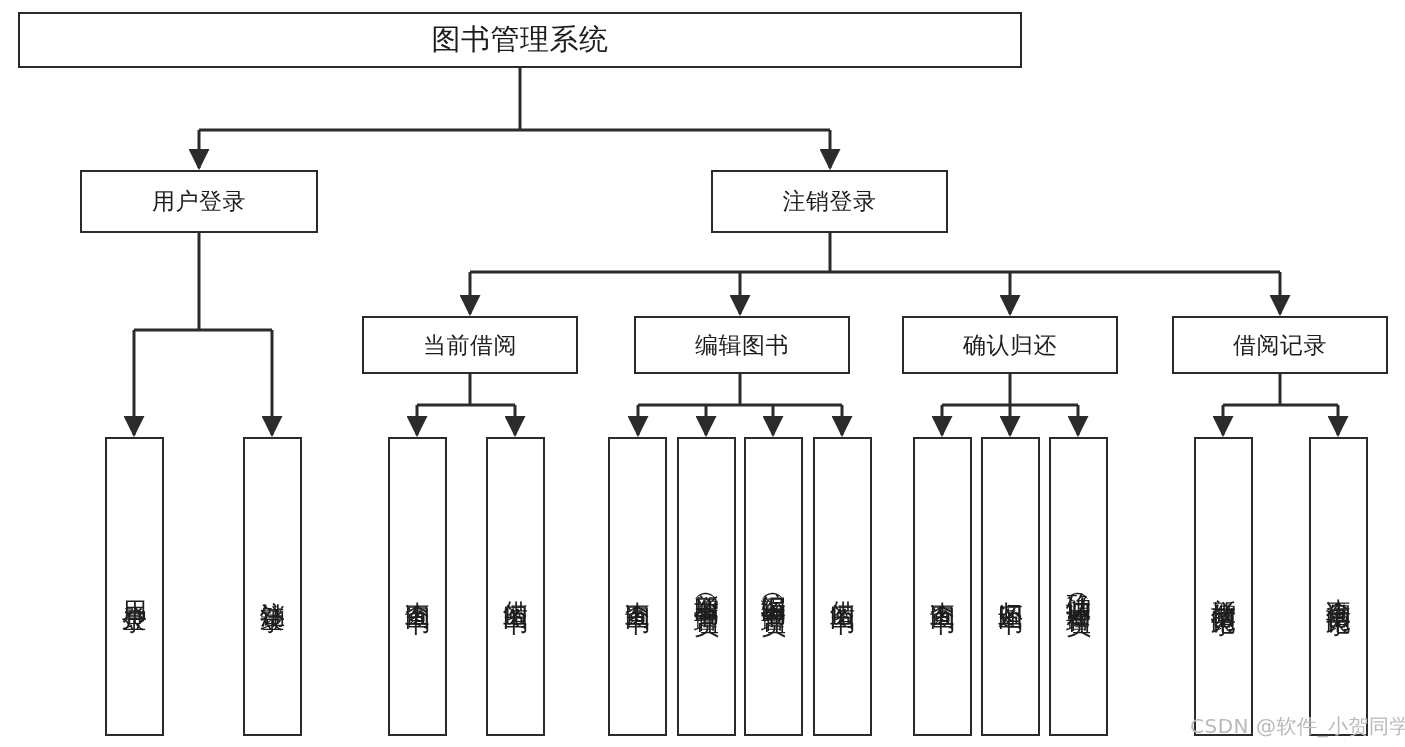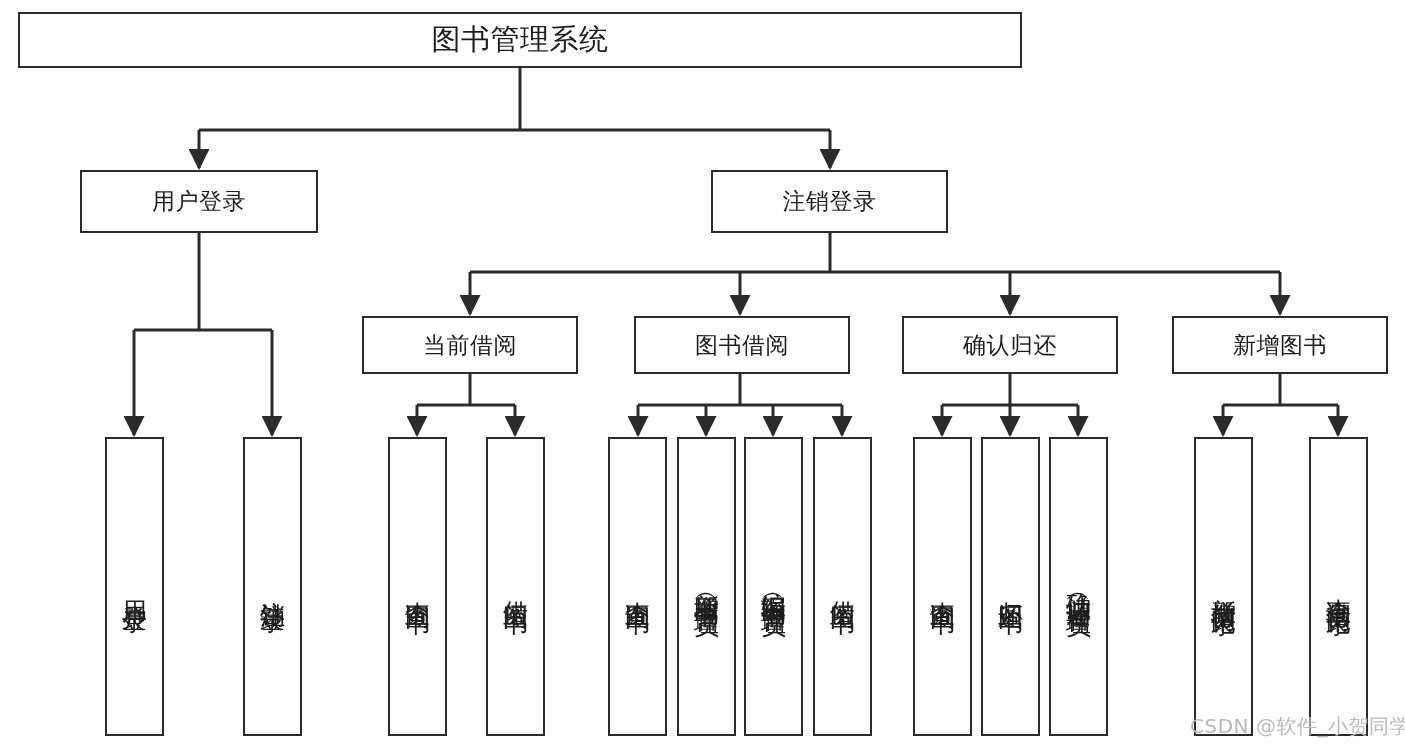--- a/index.html
+++ b/index.html
@@ -139,27 +139,27 @@
     <span class="label">用户登录</span>
   </div>
   <div class="node horiz" style="left:711px; top:170px; width:237px; height:63px;">
     <span class="label">注销登录</span>
   </div>
 
   <div class="node horiz" style="left:362px; top:316px; width:216px; height:58px;">
     <span class="label">当前借阅</span>
   </div>
   <div class="node horiz" style="left:634px; top:316px; width:216px; height:58px;">
-    <span class="label">图书借阅</span>
+    <span class="label">编辑图书</span>
   </div>
   <div class="node horiz" style="left:902px; top:316px; width:216px; height:58px;">
     <span class="label">确认归还</span>
   </div>
   <div class="node horiz" style="left:1172px; top:316px; width:216px; height:58px;">
-    <span class="label">新增图书</span>
+    <span class="label">借阅记录</span>
   </div>
 
   <div class="node vert" style="left:105px; top:437px; width:59px; height:299px;">
     <span class="label">用户登录</span>
   </div>
   <div class="node vert" style="left:243px; top:437px; width:59px; height:299px;">
     <span class="label">注销登录</span>
   </div>
 
   <div class="node vert" style="left:388px; top:437px; width:59px; height:299px;">

